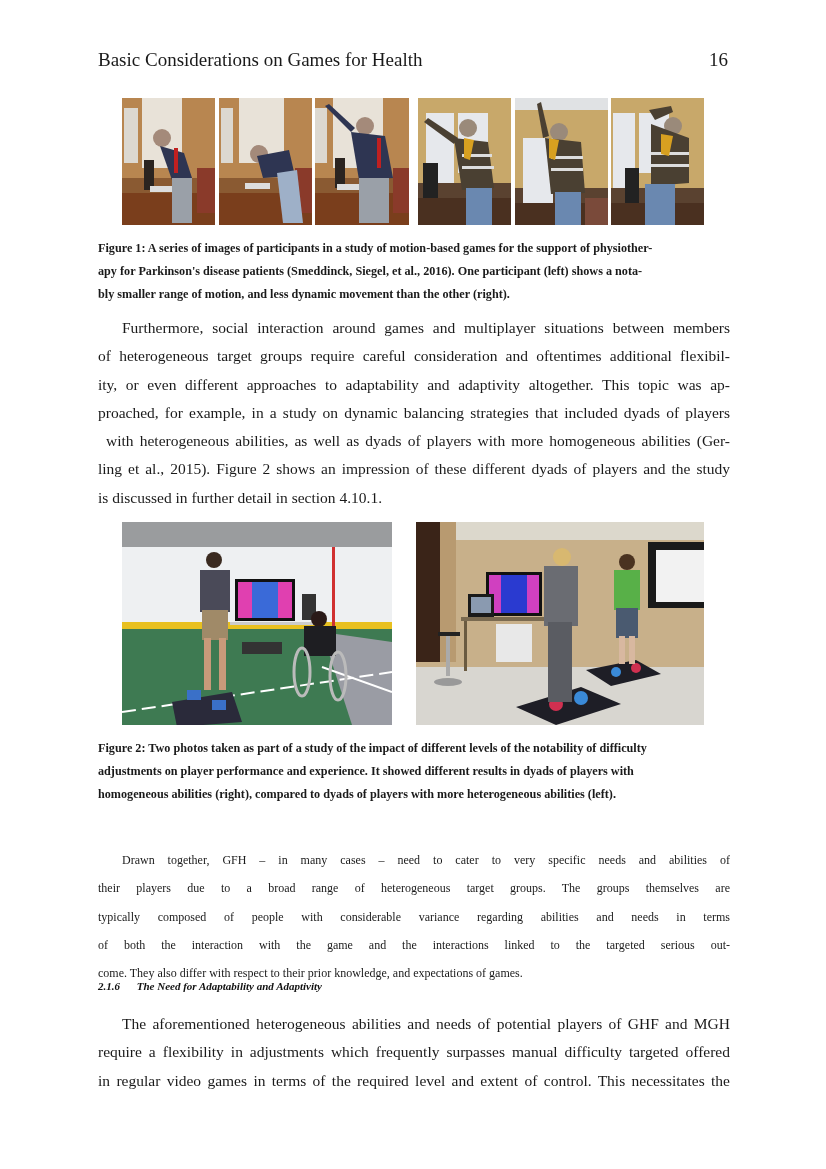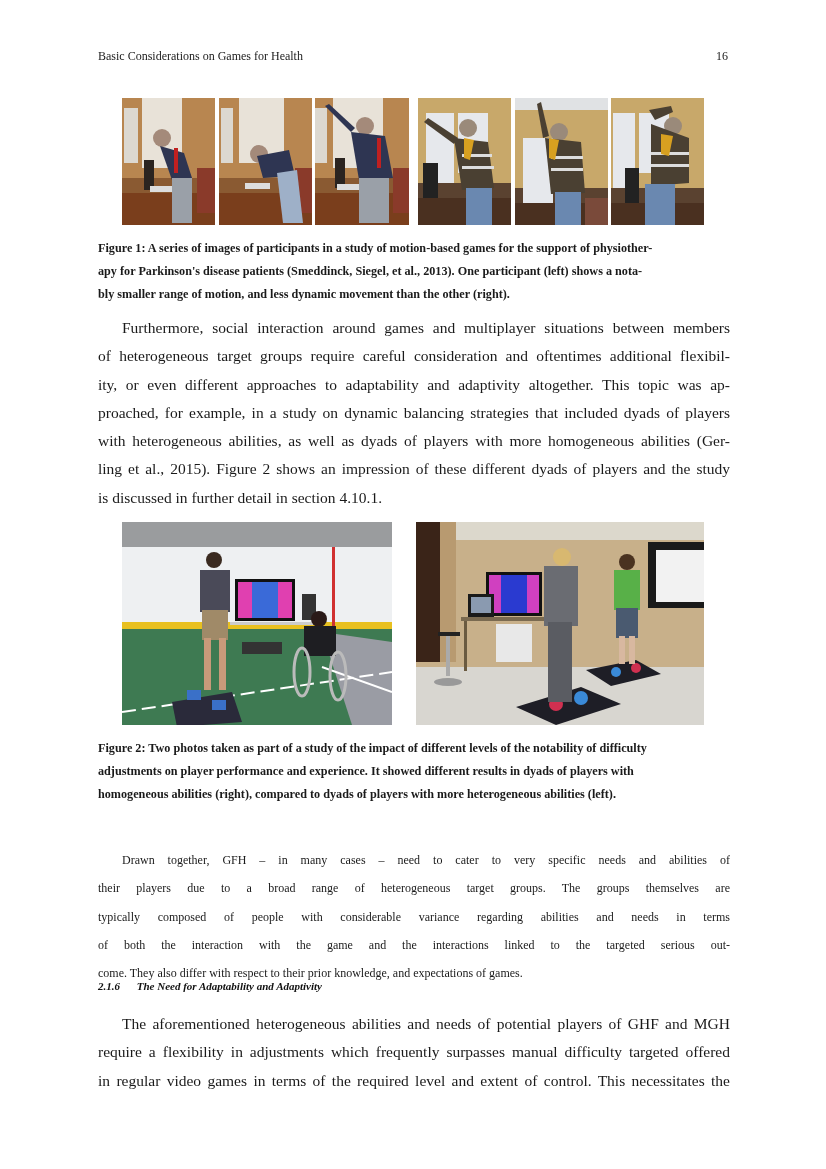--- a/index.html
+++ b/index.html
@@ -1,18 +1,18 @@
 <!DOCTYPE html>
 <html><head>
 <meta charset="utf-8">
 <style>
   html, body { margin: 0; padding: 0; background: #ffffff; }
   body { width: 826px; height: 1169px; position: relative; overflow: hidden;
          font-family: "Liberation Serif", "DejaVu Serif", serif; color: #1a1a1a; }
-  .header { position: absolute; top: 49px; left: 98px; width: 632px; font-size: 12px;
+  .header { position: absolute; top: 49px; left: 98px; width: 632px; font-size: 19px;
             display: flex; justify-content: space-between; }
   .fig1 { position: absolute; top: 98px; left: 122px; width: 582px; height: 127px; }
   .panel { position: absolute; top: 0; height: 127px; overflow: hidden; }
   .caption { position: absolute; left: 98px; width: 632px; 
              font-weight: bold; font-size: 12.2px; line-height: 23px; }
   .heading { position: absolute; left: 98px; top: 980px; font-family: Liberation Serif, serif;
              font-weight: bold; font-style: italic; font-size: 11px; color: #111; }
   .heading .num { margin-right: 14px; }
   .photo { position: absolute; overflow: hidden; }
   svg { display: block; }
@@ -123,30 +123,30 @@
       <rect x="40" y="54" width="38" height="3" fill="#ddd"></rect>
       <rect x="40" y="66" width="38" height="3" fill="#ddd"></rect>
       <path d="M50 36 L62 38 L58 58 L50 56 Z" fill="#d8a020"></path>
       <rect x="34" y="86" width="30" height="41" fill="#6a88b0"></rect>
     </svg>
   </div>
 </div>
 
 <div class="caption" style="top:237px;">
   <div>Figure 1: A series of images of participants in a study of motion-based games for the support of physiother-</div>
-  <div>apy for Parkinson's disease patients (Smeddinck, Siegel, et al., 2013). One participant (left) shows a nota-</div>
+  <div>apy for Parkinson's disease patients (Smeddinck, Siegel, et al., 2016). One participant (left) shows a nota-</div>
   <div>bly smaller range of motion, and less dynamic movement than the other (right).</div>
 </div>
 
 <div style="position:absolute;top:314px;left:98px;width:632px;font-size:15.5px;line-height:28.3px;">
   <div style="text-indent:24px;text-align:justify;text-align-last:justify;">Furthermore, social interaction around games and multiplayer situations between members</div>
   <div style="text-align:justify;text-align-last:justify;">of heterogeneous target groups require careful consideration and oftentimes additional flexibil-</div>
   <div style="text-align:justify;text-align-last:justify;">ity, or even different approaches to adaptability and adaptivity altogether. This topic was ap-</div>
   <div style="text-align:justify;text-align-last:justify;">proached, for example, in a study on dynamic balancing strategies that included dyads of players</div>
-  <div style="text-align:justify;text-align-last:justify;">with heterogeneous abilities, as well as dyads of players with more homogeneous abilities (Ger-</div>
+  <div style="text-align:justify;text-align-last:justify;margin-left:8px;">with heterogeneous abilities, as well as dyads of players with more homogeneous abilities (Ger-</div>
   <div style="text-align:justify;text-align-last:justify;">ling et al., 2015). Figure 2 shows an impression of these different dyads of players and the study</div>
   <div>is discussed in further detail in section 4.10.1.</div>
 </div>
 
 <div class="photo" style="top:522px;left:122px;width:270px;height:203px;">
   <svg width="270" height="203" viewBox="0 0 270 203">
     <rect width="270" height="203" fill="#3e7a52"></rect>
     <rect x="0" y="0" width="270" height="25" fill="#9a9c9e"></rect>
     <rect x="0" y="25" width="270" height="80" fill="#eef0f2"></rect>
     <rect x="0" y="100" width="270" height="7" fill="#e8c020"></rect>

